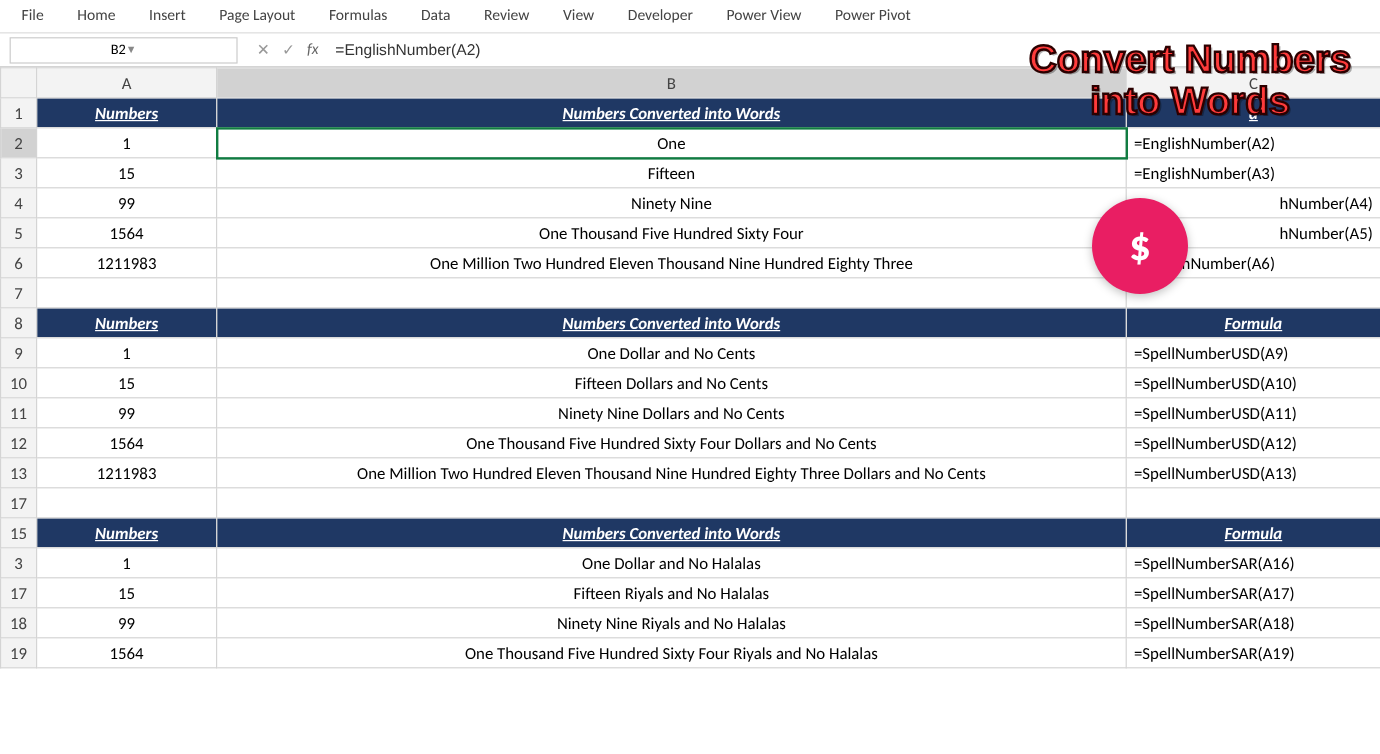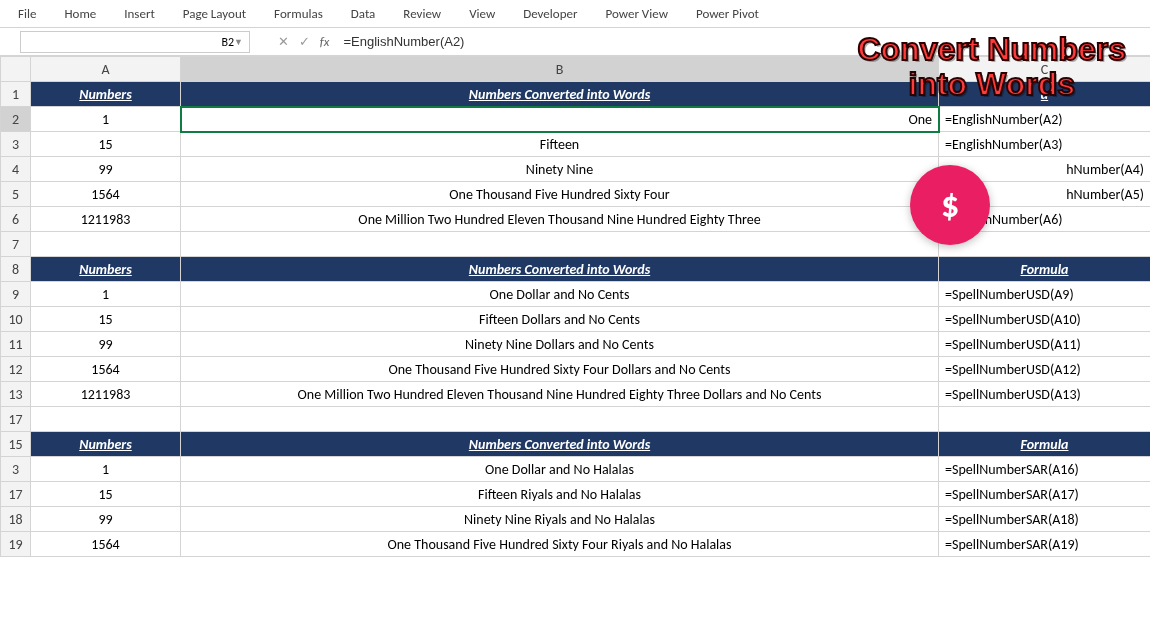--- a/index.html
+++ b/index.html
@@ -29,30 +29,30 @@
 }
 .ribbon-tab:first-child { color: #444; }
 .formula-row {
   display: flex;
   align-items: center;
   height: 28px;
   border-bottom: 1px solid #d4d4d4;
   background: #fff;
 }
 .name-box {
-  width: 230px;
+  width: 190px;
   height: 22px;
   border: 1px solid #ccc;
-  margin: 0 20px;
+  margin: 0 8px;
   display: flex;
   align-items: center;
   padding: 0 6px;
   font-size: 12px;
   background: #fff;
-  justify-content: flex-end;
+  justify-content: center;
 }
 .name-box-dd {
   color: #888;
   font-size: 9px;
 }
 .fx-controls {
   display: flex;
   align-items: center;
   gap: 10px;
   padding: 0 8px;
@@ -110,21 +110,20 @@
   font-style: italic;
   text-align: center;
   font-size: 14px;
   text-decoration: underline;
 }
 .cell { text-align: center; padding: 0 6px; }
 .cell-formula { text-align: left; padding: 0 6px; font-size:14px;}
 .selected-cell {
   outline: 2px solid #107c41;
   outline-offset: -1px;
-  text-align: right;
 }
 .col-hdr.active { background: #d2d2d2; }
 .row-hdr.active { background: #d2d2d2; }
 
 .overlay-title {
   position: absolute;
   top: 32px;
   right: 24px;
   font-family: "Segoe UI", Arial, sans-serif;
   font-size: 32px;

